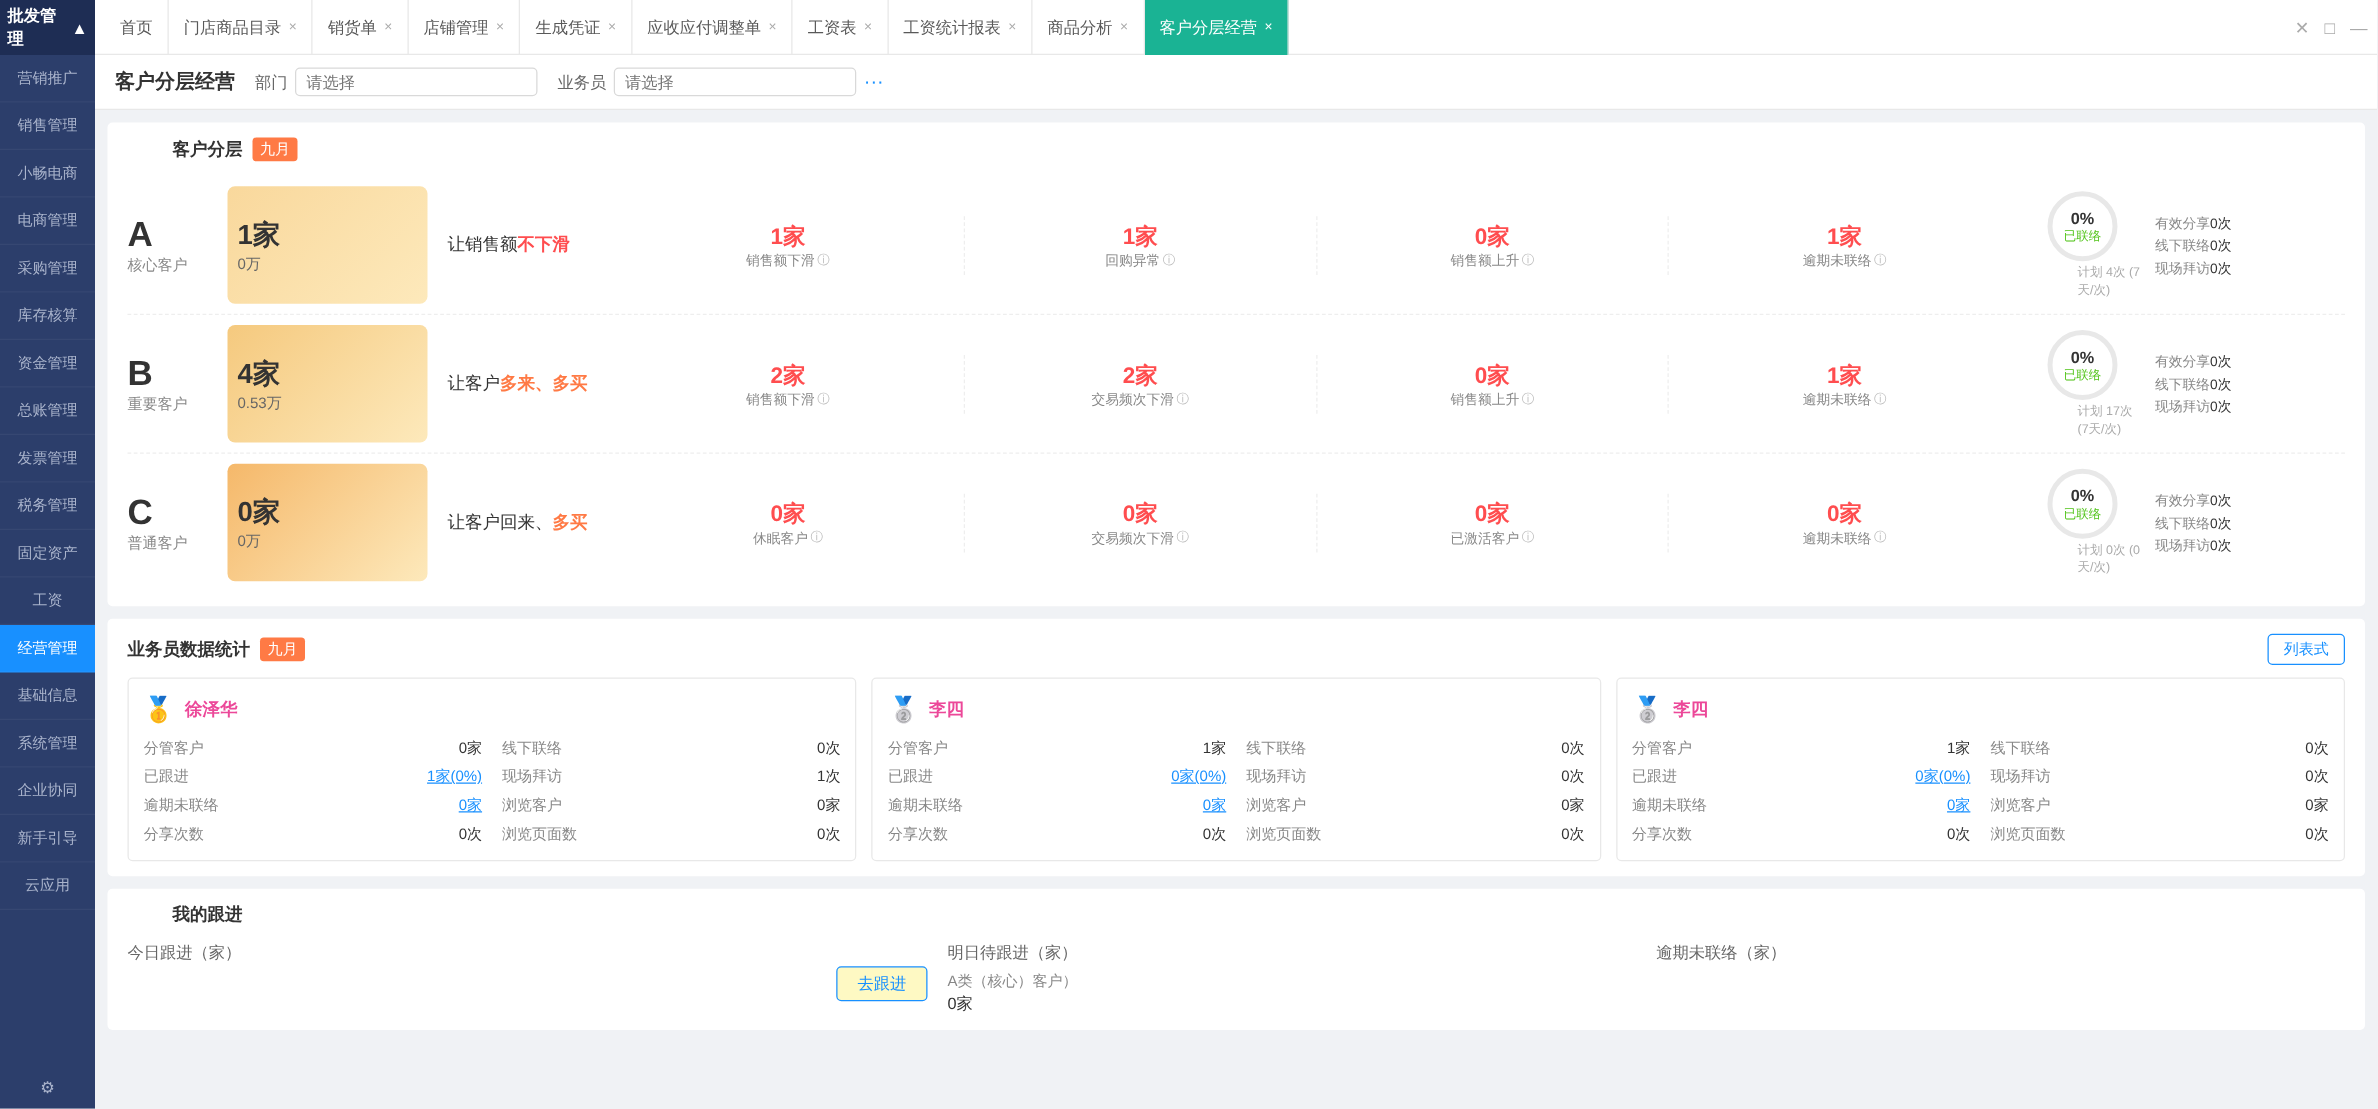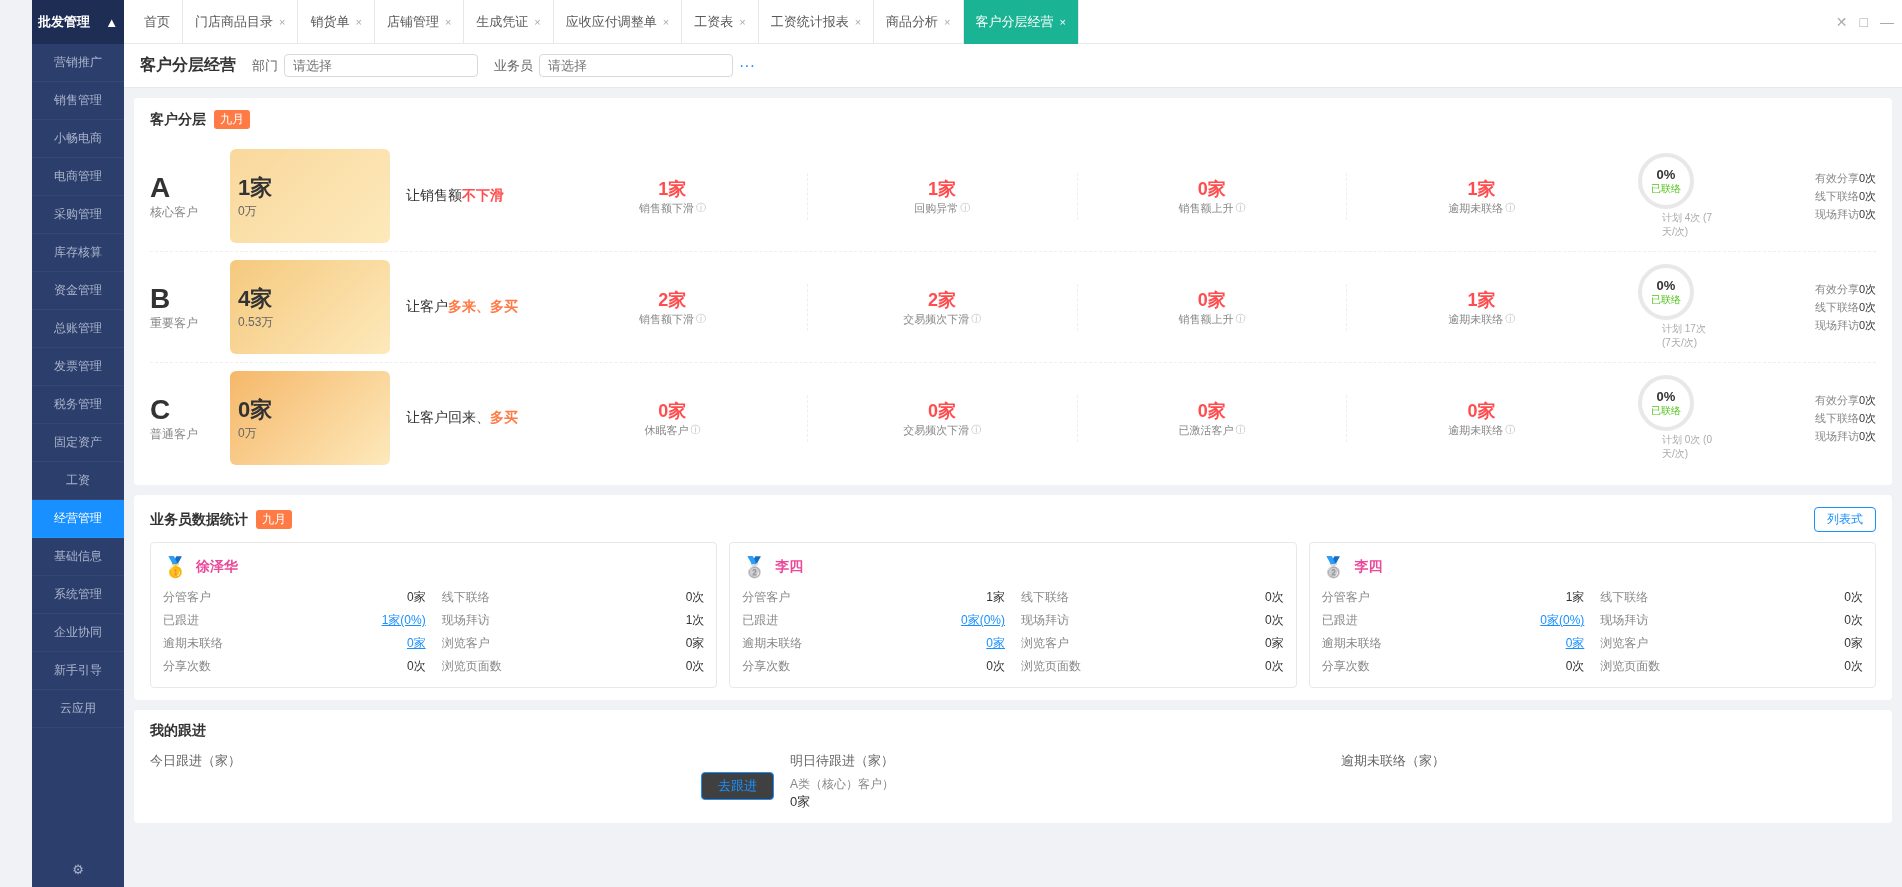--- a/index.html
+++ b/index.html
@@ -1,19 +1,19 @@
 <!DOCTYPE html>
 <html><head>
   <meta charset="utf-8">
   <style>
     * { box-sizing: border-box; margin: 0; padding: 0; }
     body { font-family: "Microsoft YaHei", "PingFang SC", sans-serif; font-size: 13px; background: #f0f2f5; display: flex; height: 887px; overflow: hidden; }
 
     
-    .sidebar { width: 92px; background: #2c3e6b; color: #aab4cc; display: flex; flex-direction: column; height: 100%; flex-shrink: 0; margin-left: 32px; }
+    .sidebar { width: 76px; background: #2c3e6b; color: #aab4cc; display: flex; flex-direction: column; height: 100%; flex-shrink: 0; }
     .sidebar-header { background: #1e2d54; color: #fff; padding: 10px 6px; font-size: 13px; font-weight: bold; display: flex; align-items: center; justify-content: space-between; height: 44px; }
     .sidebar-item { padding: 10px 4px; text-align: center; font-size: 12px; cursor: pointer; border-bottom: 1px solid rgba(255,255,255,0.05); }
     .sidebar-item.active { background: #1890ff; color: #fff; }
     .sidebar-bottom { margin-top: auto; padding: 10px 4px; text-align: center; cursor: pointer; }
 
     
     .main { flex: 1; display: flex; flex-direction: column; overflow: hidden; }
 
     
     .tab-bar { background: #fff; border-bottom: 1px solid #e8e8e8; display: flex; align-items: center; height: 44px; padding: 0 8px; flex-shrink: 0; }
@@ -29,21 +29,21 @@
     
     .page-header { background: #fff; padding: 10px 16px; display: flex; align-items: center; gap: 16px; border-bottom: 1px solid #e8e8e8; }
     .page-title { font-size: 16px; font-weight: bold; color: #333; }
     .filter-item { display: flex; align-items: center; gap: 6px; }
     .filter-label { font-size: 13px; color: #666; }
     .filter-select { border: 1px solid #d9d9d9; border-radius: 4px; padding: 3px 8px; font-size: 13px; color: #999; min-width: 100px; background: #fff; }
     .filter-more { color: #1890ff; cursor: pointer; font-size: 16px; }
 
     
     .section { background: #fff; margin: 10px; border-radius: 4px; padding: 12px 16px; }
-    .section-header { display: flex; align-items: center; gap: 8px; margin-bottom: 12px; }
+    .section-header { display: flex; align-items: center; gap: 8px; margin-bottom: 12px; margin-left: 36px; }
     .section-title { font-size: 14px; font-weight: bold; color: #333; }
     .badge { background: #ff4d4f; color: #fff; border-radius: 10px; padding: 1px 8px; font-size: 12px; }
     .badge.month { background: #ff7a45; color: #fff; border-radius: 3px; padding: 1px 6px; font-size: 12px; }
 
     
     .tier-row { display: flex; align-items: stretch; border-bottom: 1px dashed #eee; padding: 8px 0; gap: 0; }
     .tier-row:last-child { border-bottom: none; }
 
     .tier-label { width: 80px; display: flex; flex-direction: column; justify-content: center; flex-shrink: 0; }
     .tier-letter { font-size: 28px; font-weight: bold; color: #333; }
@@ -65,36 +65,36 @@
     .metric-label { font-size: 11px; color: #888; display: flex; align-items: center; gap: 2px; }
     .info-icon { color: #bbb; font-size: 10px; cursor: pointer; }
 
     .tier-progress { width: 100px; flex-shrink: 0; display: flex; flex-direction: column; align-items: center; justify-content: center; padding: 4px; }
     .progress-circle { width: 56px; height: 56px; border-radius: 50%; border: 4px solid #e8e8e8; display: flex; flex-direction: column; align-items: center; justify-content: center; position: relative; }
     .progress-pct { font-size: 13px; font-weight: bold; color: #333; }
     .progress-label { font-size: 10px; color: #52c41a; }
     .progress-sub { font-size: 10px; color: #aaa; margin-top: 2px; margin-left: 42px; }
 
     .tier-stats-right { width: 160px; flex-shrink: 0; display: flex; flex-direction: column; justify-content: center; font-size: 11px; color: #888; gap: 3px; padding-left: 8px; }
-    .stat-line { display: flex; justify-content: flex-end; }
+    .stat-line { display: flex; justify-content: flex-start; }
     .stat-val { color: #333; }
 
     
     .staff-grid { display: grid; grid-template-columns: repeat(3, 1fr); gap: 12px; margin-top: 8px; }
     .staff-card { border: 1px solid #e8e8e8; border-radius: 4px; padding: 12px; }
     .staff-header { display: flex; align-items: center; gap: 8px; margin-bottom: 10px; }
     .staff-avatar { font-size: 20px; }
     .staff-name { font-size: 14px; font-weight: bold; color: #ec4899; }
     .staff-metrics { display: grid; grid-template-columns: 1fr 1fr; gap: 6px 16px; }
     .staff-metric { display: flex; justify-content: space-between; font-size: 12px; }
     .staff-metric-label { color: #888; }
     .staff-metric-val { color: #333; }
     .staff-metric-val.link { color: #1890ff; text-decoration: underline; cursor: pointer; }
     .tracking-col-title { font-size: 13px; color: #666; margin-bottom: 6px; }
-    .go-btn { border: 1px solid #1890ff; color: #1890ff; background: #404040; border-radius: 4px; padding: 4px 16px; cursor: pointer; font-size: 13px; margin-top: 20px; }
+    .go-btn { border: 1px solid #1890ff; color: #1890ff; background: #fef9c3; border-radius: 4px; padding: 4px 16px; cursor: pointer; font-size: 13px; margin-top: 20px; }
 
     
     .section-header-row { display: flex; align-items: center; justify-content: space-between; margin-bottom: 10px; }
     .list-btn { border: 1px solid #1890ff; color: #1890ff; background: #fff; border-radius: 4px; padding: 3px 12px; font-size: 12px; cursor: pointer; }
   </style>
 </head>
 <body>
 
 <div class="sidebar">
   <div class="sidebar-header">

